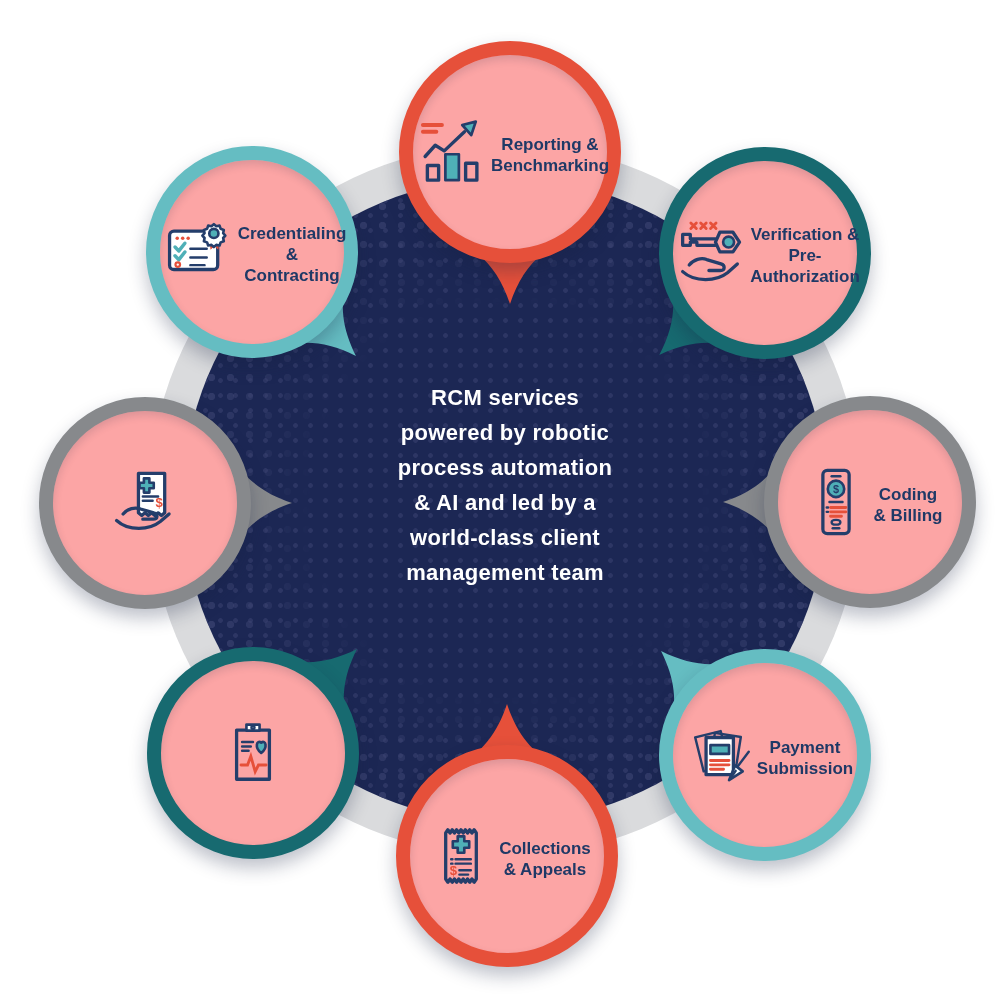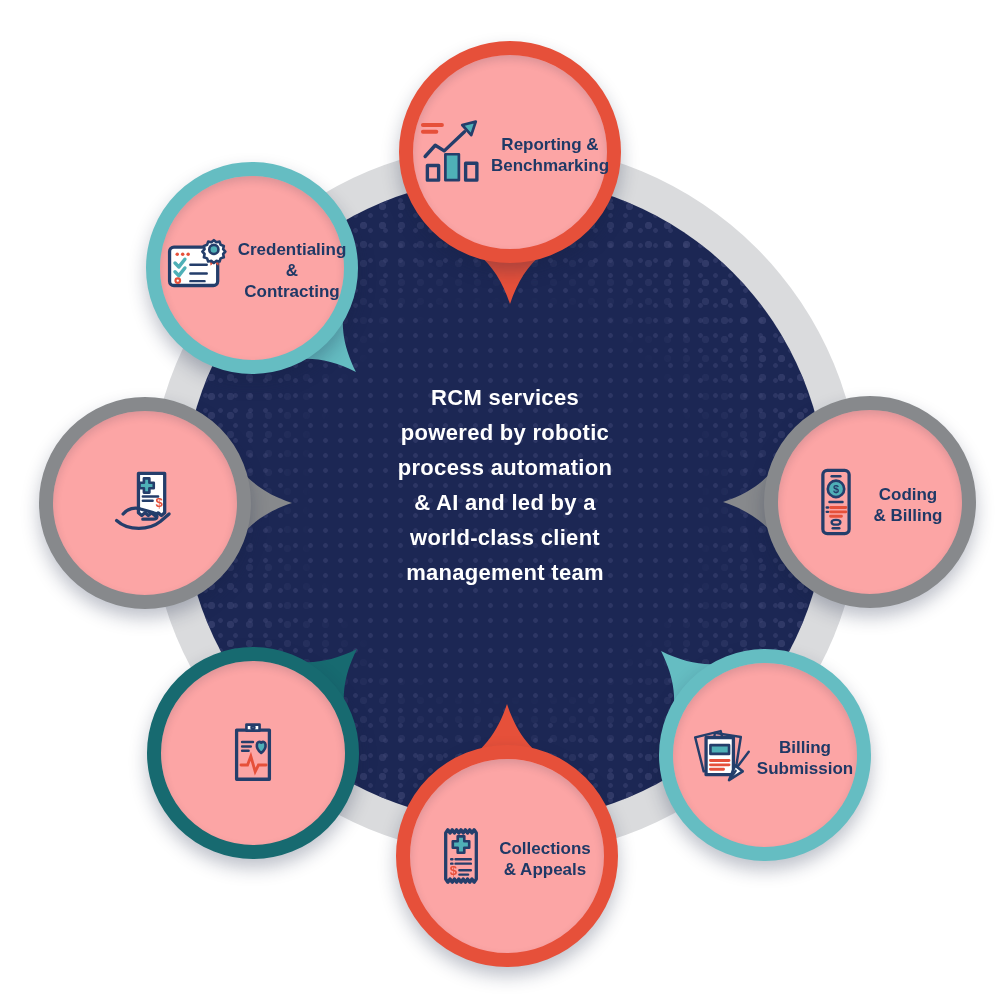--- a/index.html
+++ b/index.html
@@ -104,20 +104,39 @@
           <rect class="s" x="11" y="44" width="10" height="13"></rect>
           <rect class="ft" x="27" y="34" width="12" height="23"></rect>
           <rect class="s" x="45" y="42" width="10" height="15"></rect>
         </svg>
       </div>
       <div class="label">Reporting &amp;
 Benchmarking</div>
     </div>
   </div>
 
+  <div class="satellite" style="left: 659px; top: 147px; width: 212px; height: 212px; --rot: 46deg; --ty: 117px; --ring: #176A70;">
+    <svg class="tail" viewBox="0 0 94 60">
+        <path d="M0,0 H94 C72,12 57,30 47,60 C37,30 22,12 0,0 Z"></path>
+      </svg>
+    <div class="ring">
+      <div class="icon">
+        <svg width="80" height="70" viewBox="0 0 64 64">
+          <path class="so2" d="M14.5,4.5 l5,5 M19.5,4.5 l-5,5 M23.5,4.5 l5,5 M28.5,4.5 l-5,5 M32.5,4.5 l5,5 M37.5,4.5 l-5,5"></path>
+          <polygon class="s" points="41,13 53,13 59,22 53,31 41,31 37,22"></polygon>
+          <circle class="ft" cx="49" cy="22" r="5"></circle>
+          <path class="s" d="M37,19 H14 V15 H7 V25 H14 V22 H20 V25 H37"></path>
+          <path class="s" d="M13,43 C17,38 24,36 29,38 L42,42 C46,43.2 46,48 41.5,48 L31,48"></path>
+          <path class="s" d="M7,49 C18,59 38,58 48,50 L57,42"></path>
+        </svg>
+      </div>
+      <div class="label">Verification &amp;
+Pre-Authorization</div>
+    </div>
+  </div>
 
   <div class="satellite" style="left: 764px; top: 396px; width: 212px; height: 212px; --rot: 90deg; --ty: 117px; --ring: #87898C;">
     <svg class="tail" viewBox="0 0 94 60">
         <path d="M0,0 H94 C72,12 57,30 47,60 C37,30 22,12 0,0 Z"></path>
       </svg>
     <div class="ring">
       <div class="icon">
         <svg width="76" height="70" viewBox="0 0 64 64">
           <rect class="s" x="20" y="3" width="24" height="58" rx="4"></rect>
           <line class="s2" x1="28" y1="8.5" x2="36" y2="8.5"></line>
@@ -149,21 +168,21 @@
               <rect class="s2" x="27" y="13" width="24" height="32"></rect>
             </g>
           <rect class="fw" x="22" y="16" width="25" height="34"></rect>
           <rect class="ft" x="26" y="23" width="17" height="8"></rect>
           <path class="so2" d="M26,37 H43 M26,41 H43 M26,45 H38"></path>
           <path class="s2" d="M61,29 L49,45"></path>
           <path class="fw2" d="M43,55 L48.5,41.5 L55.5,47 Z"></path>
           <line class="s2" x1="46" y1="51" x2="49" y2="46.5"></line>
         </svg>
       </div>
-      <div class="label">Billing
+      <div class="label">Payment
 Submission</div>
     </div>
   </div>
 
   <div class="satellite" style="left: 396px; top: 745px; width: 222px; height: 222px; --rot: 180deg; --ty: 122px; --ring: #E6503A;">
     <svg class="tail" viewBox="0 0 94 60">
         <path d="M0,0 H94 C72,12 57,30 47,60 C37,30 22,12 0,0 Z"></path>
       </svg>
     <div class="ring">
       <div class="icon">
@@ -209,21 +228,21 @@
           <path class="ft" d="M31,9.5 h5 v4 h4 v5 h-4 v4 h-5 v-4 h-4 v-5 h4 Z"></path>
           <path class="s2" d="M30,26 h14 M30,30 h9"></path>
           <text class="to" x="45" y="36" text-anchor="middle">$</text>
           <path class="s" d="M12,42 C16,37 23,35.5 28,37.5 L40,41 C44,42 44,46.8 39.5,46.8 L30,46.8"></path>
           <path class="s" d="M6,48 C17,58 36,57 46,49 L54,42"></path>
         </svg>
       </div>
     </div>
   </div>
 
-  <div class="satellite" style="left: 146px; top: 162px; width: 212px; height: 212px; --rot: 315deg; --ty: 117px; --ring: #65BDC2;">
+  <div class="satellite" style="left: 146px; top: 146px; width: 212px; height: 212px; --rot: 315deg; --ty: 117px; --ring: #65BDC2;">
     <svg class="tail" viewBox="0 0 94 60">
         <path d="M0,0 H94 C72,12 57,30 47,60 C37,30 22,12 0,0 Z"></path>
       </svg>
     <div class="ring">
       <div class="icon">
         <svg width="80" height="70" viewBox="0 0 64 64">
           <rect class="fw" x="6" y="13" width="44" height="35" rx="4"></rect>
           <circle class="fo" cx="13" cy="19.5" r="1.6"></circle>
           <circle class="fo" cx="18" cy="19.5" r="1.6"></circle>
           <circle class="fo" cx="23" cy="19.5" r="1.6"></circle>

